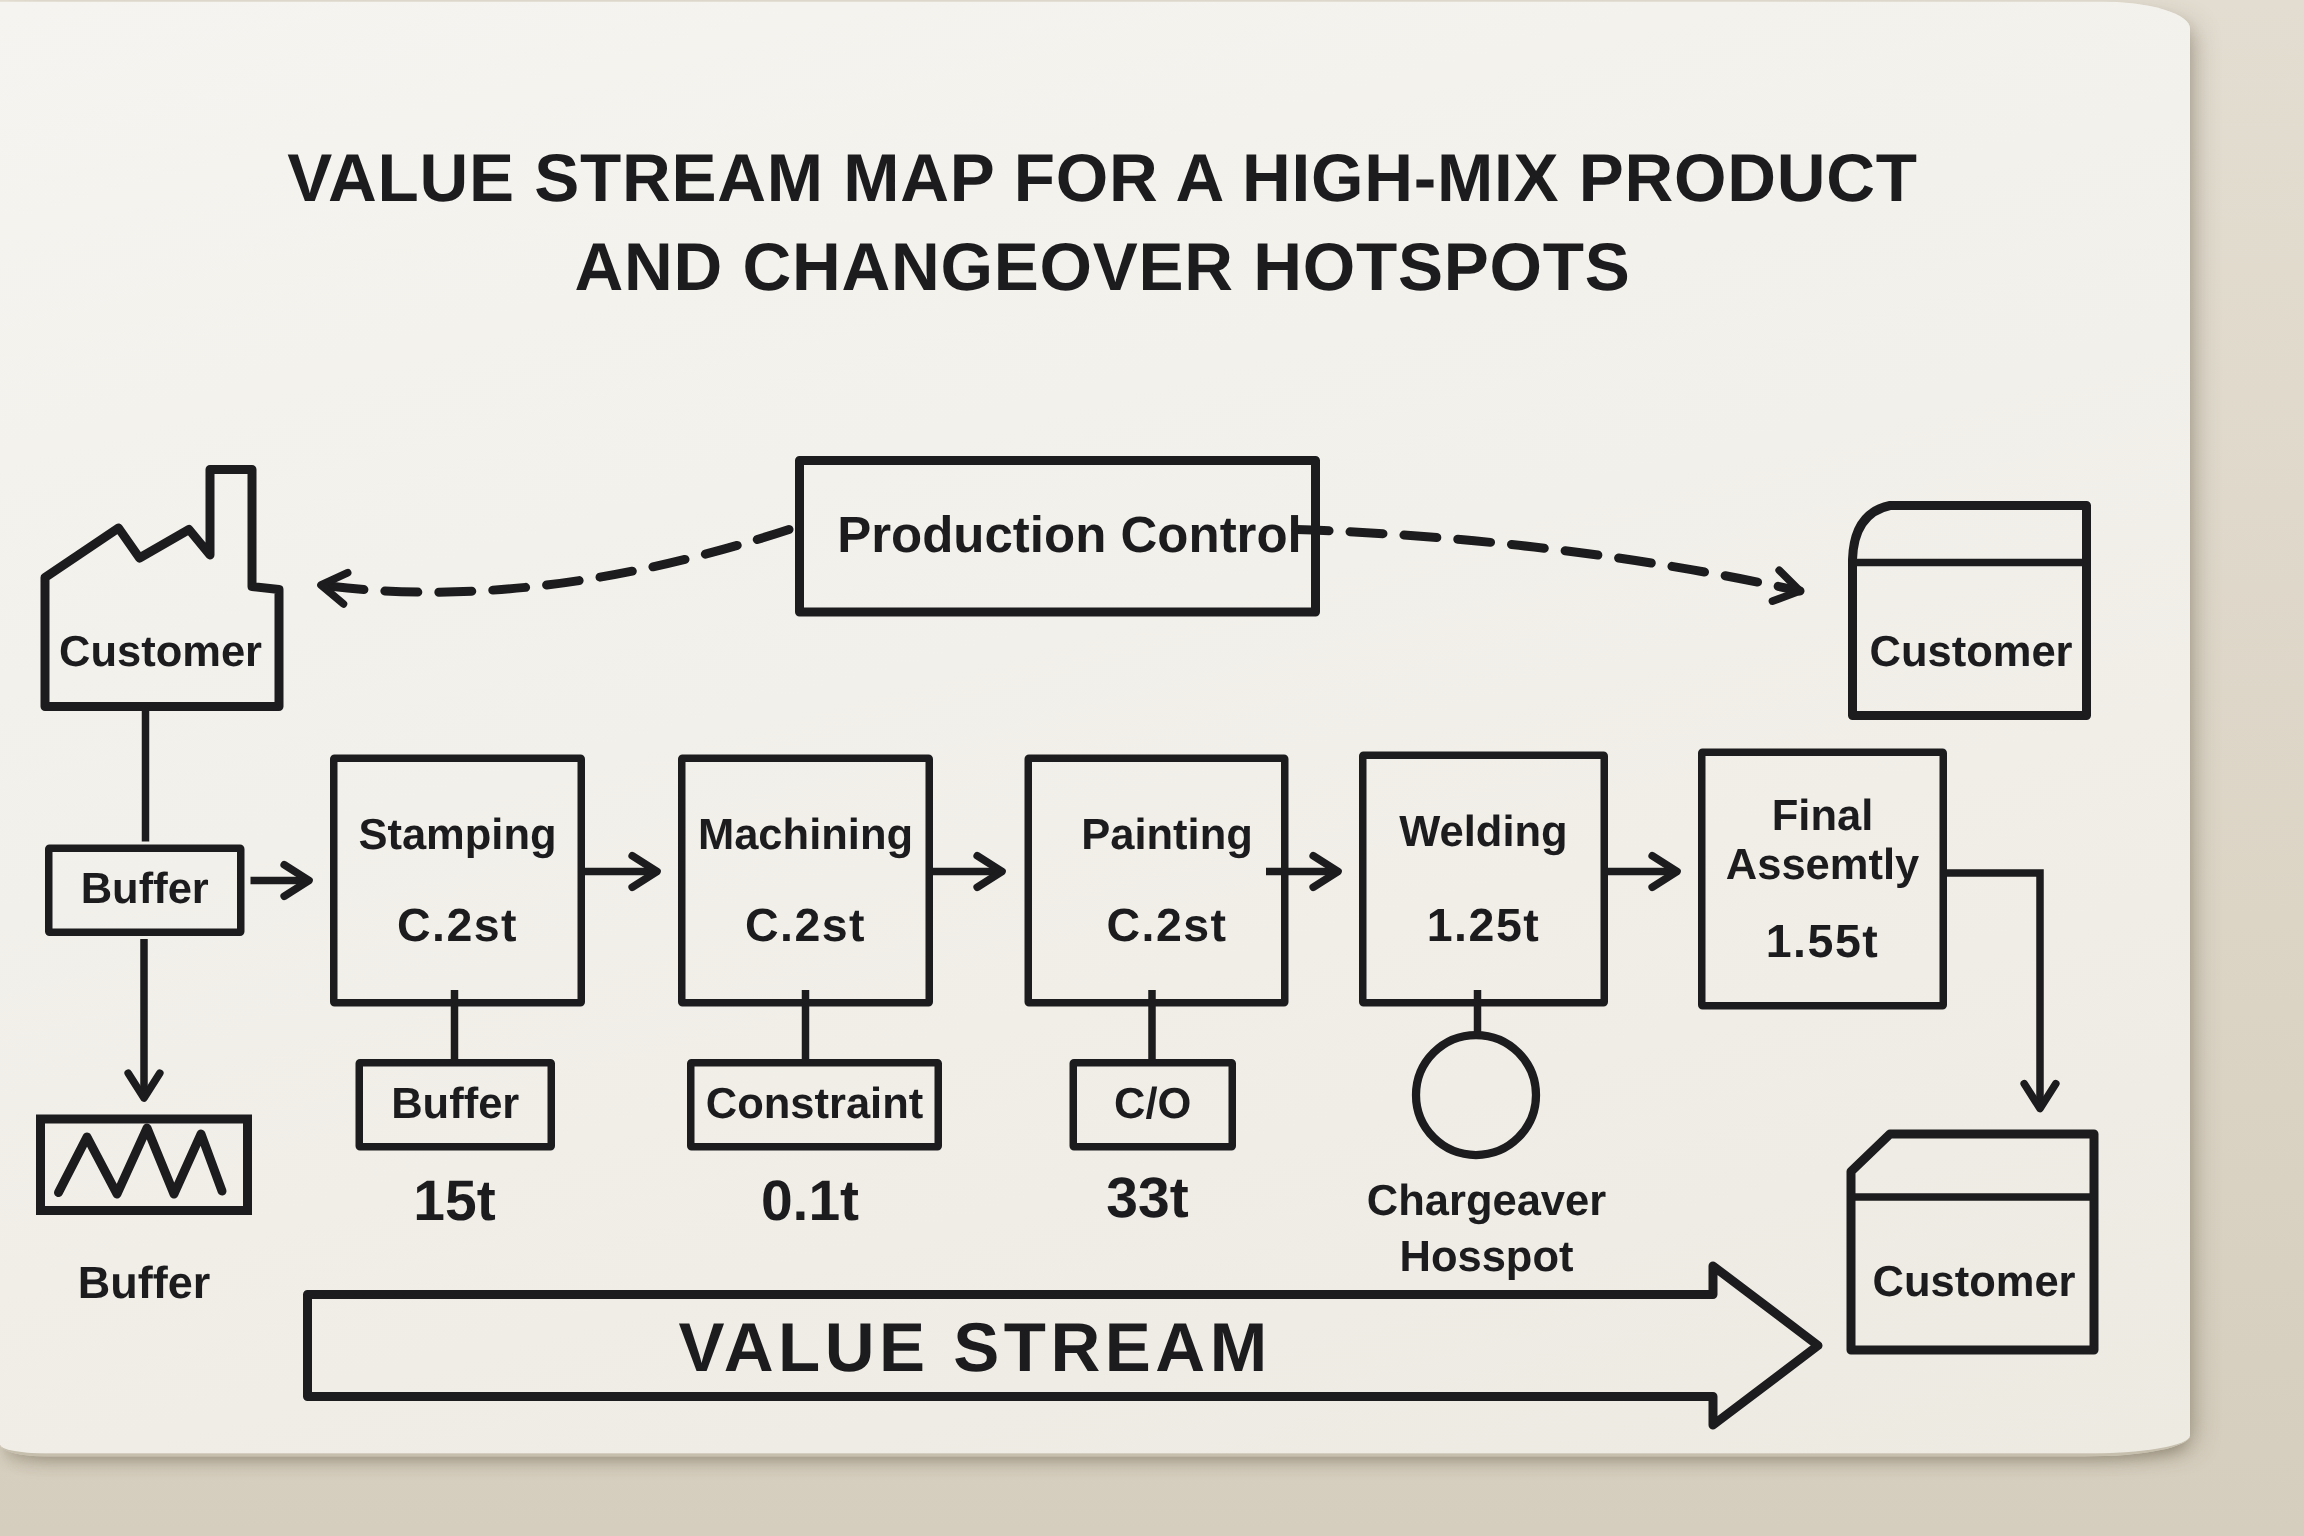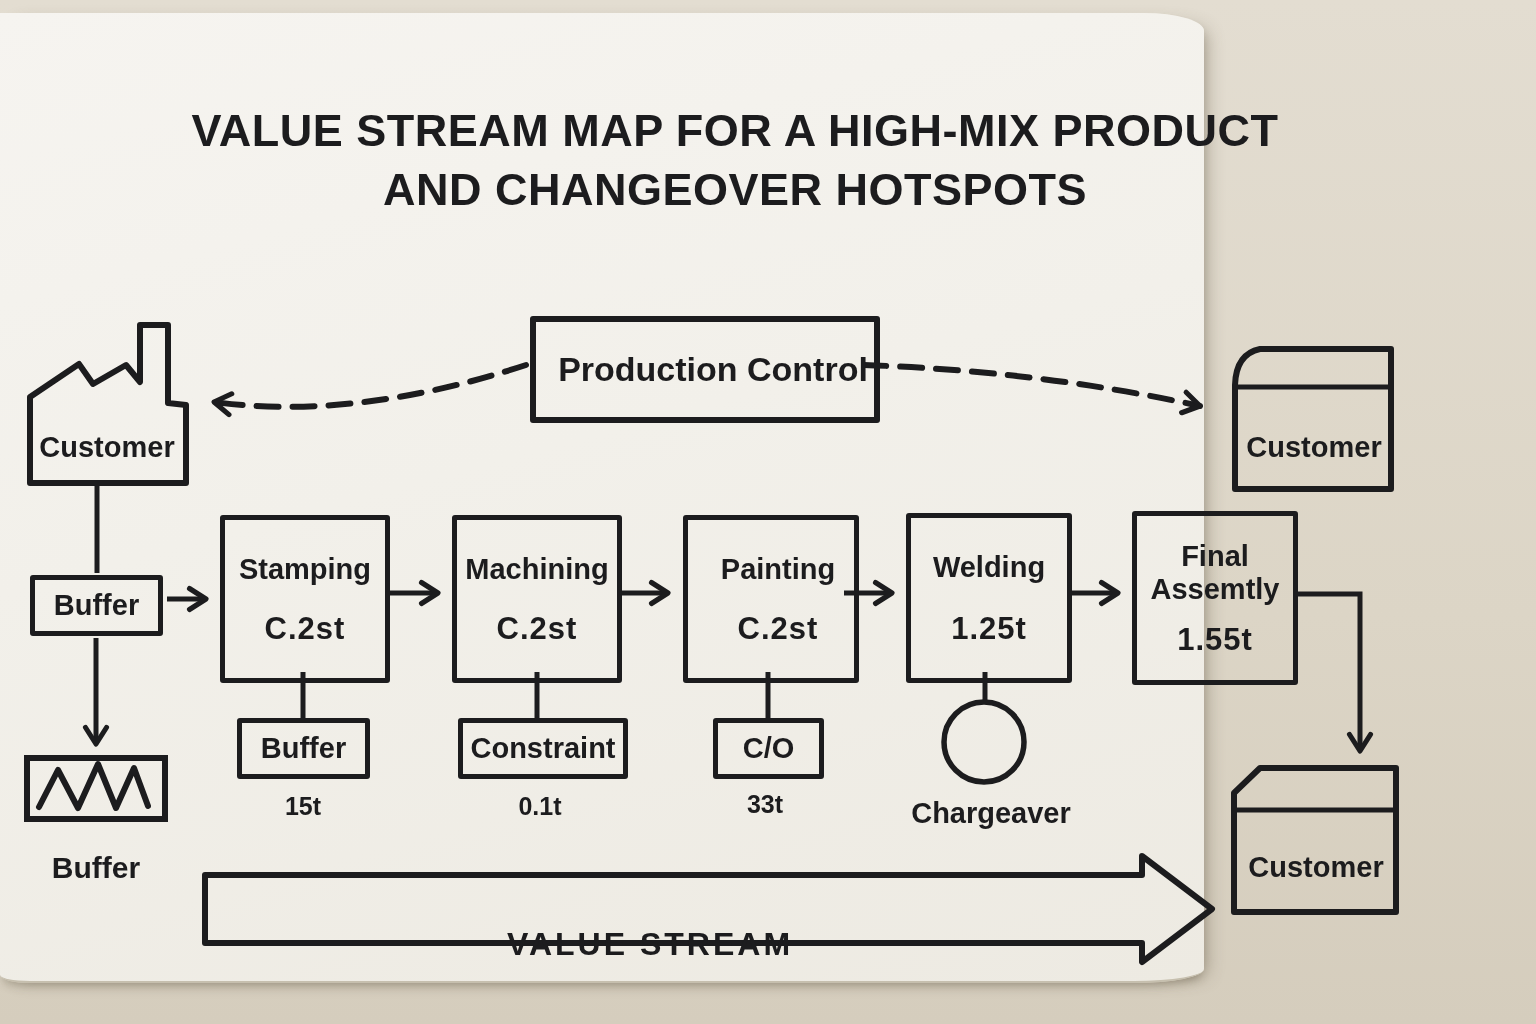--- a/index.html
+++ b/index.html
@@ -1,40 +1,40 @@
 <!DOCTYPE html>
 <html><head>
 <meta charset="utf-8">
 <style>
   html,body{margin:0;padding:0;background:#d7d0c2;}
   .stage{position:relative;width:1536px;height:1024px;overflow:hidden;
          background:linear-gradient(180deg,#e3ddd1 0%,#dcd5c6 60%,#d5cdbd 100%);
          font-family:"Liberation Sans",sans-serif;color:#1c1c1e;}
-  .paper{position:absolute;left:0;top:13px;width:1204px;height:968px;
+  .paper{position:absolute;left:0;top:1px;width:1460px;height:968px;
          background:linear-gradient(165deg,#f6f4f0 0%,#f2f0ea 45%,#edeae2 100%);
          box-shadow:10px 4px 18px -8px rgba(90,80,60,.45),0 6px 10px -4px rgba(90,80,60,.35);
          border-bottom:2px solid #c6bfae;
          border-bottom-right-radius:70px 14px;border-bottom-left-radius:30px 8px;
          border-top-right-radius:60px 18px;}
   .abs{position:absolute;}
   .title{left:50px;top:88px;width:1370px;text-align:center;
          font-weight:bold;font-size:45px;line-height:59px;letter-spacing:.5px;}
   .box{position:absolute;border:5px solid #1c1c1e;border-radius:3px;
        display:flex;align-items:center;justify-content:center;
        font-weight:bold;text-align:center;background:transparent;}
   .pc-box{left:530px;top:303px;width:322px;height:95px;border-width:6px;font-size:34px;padding-left:16px;}
   .step{flex-direction:column;justify-content:space-evenly;padding:6px 2px;font-size:29px;line-height:33px;}
   .step .metric{font-size:31px;letter-spacing:1px;}
   .small-lbl{font-size:29px;}
-  .val{position:absolute;font-weight:bold;font-size:25px;text-align:center;}
+  .val{position:absolute;font-weight:bold;font-size:38px;text-align:center;}
   .cust-lbl{position:absolute;font-weight:bold;font-size:29px;text-align:center;}
   .hotspot-lbl{position:absolute;left:886px;top:782px;width:210px;text-align:center;
                font-weight:bold;font-size:29px;line-height:37px;}
   .vs-lbl{position:absolute;left:330px;top:870px;width:640px;text-align:center;
-          font-weight:bold;font-size:32px;letter-spacing:3px;margin-top:43px;}
+          font-weight:bold;font-size:46px;letter-spacing:3px;}
   svg{position:absolute;left:0;top:0;}
 </style>
 </head>
 <body>
 
 <div class="stage">
   <div class="paper">
 
     <svg width="1460" height="968" viewBox="0 0 1460 968">
       <defs>
@@ -127,20 +127,21 @@
     <div class="box small-lbl" style="left:713px;top:705px;width:101px;height:51px;justify-content:center;">
       <span>C/O</span>
     </div>
 
     <div class="val" style="left:243px;top:779px;width:120px;">15t</div>
     <div class="val" style="left:470px;top:779px;width:140px;">0.1t</div>
     <div class="val" style="left:705px;top:777px;width:120px;">33t</div>
 
     <div class="hotspot-lbl">
       <div>Chargeaver</div>
+      <div>Hosspot</div>
     </div>
 
     <div class="cust-lbl" style="left:22px;top:838px;width:148px;font-size:30px;">Buffer</div>
 
     <div class="vs-lbl">VALUE STREAM</div>
 
   </div>
 </div>
 
 </body></html>

